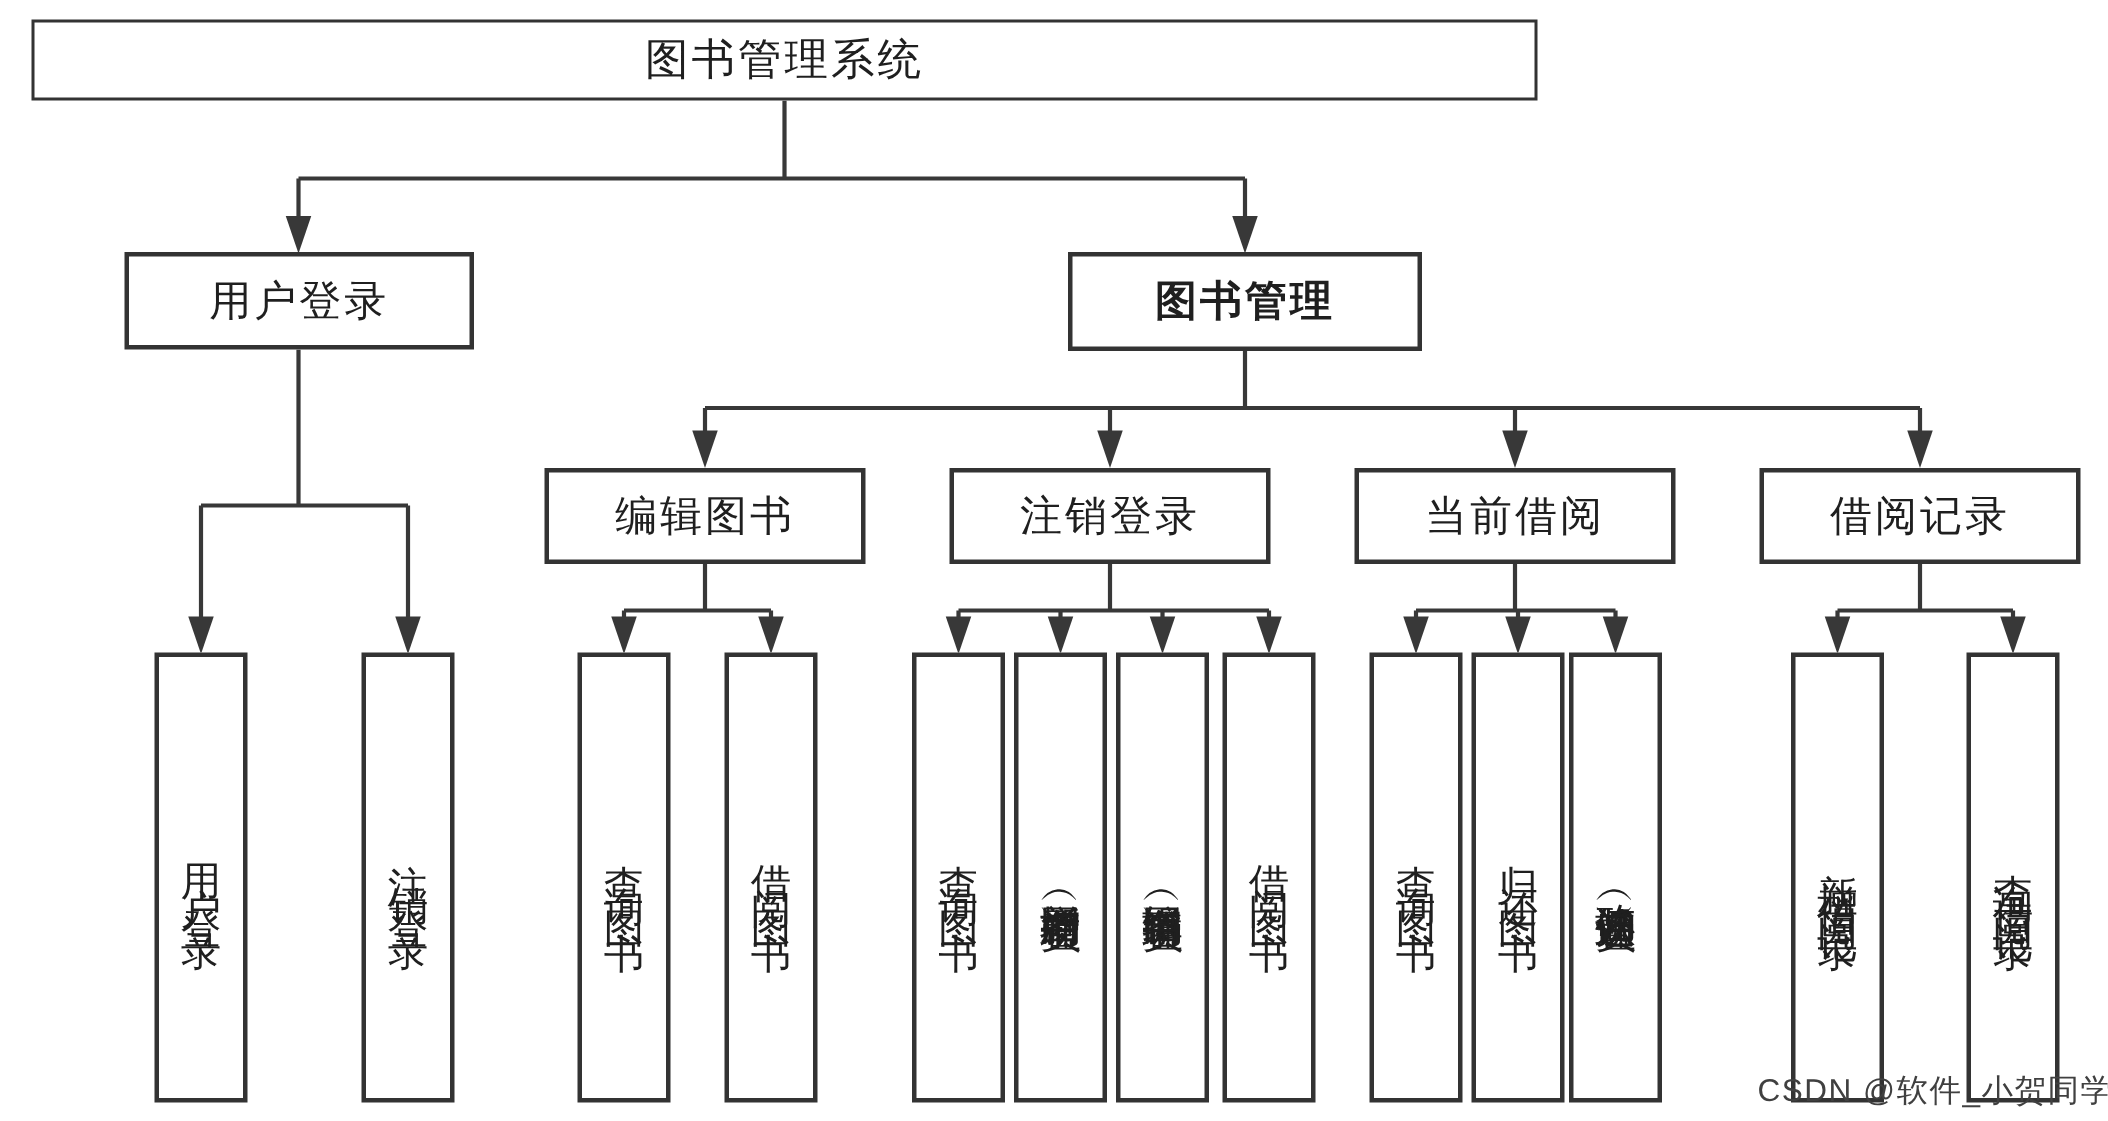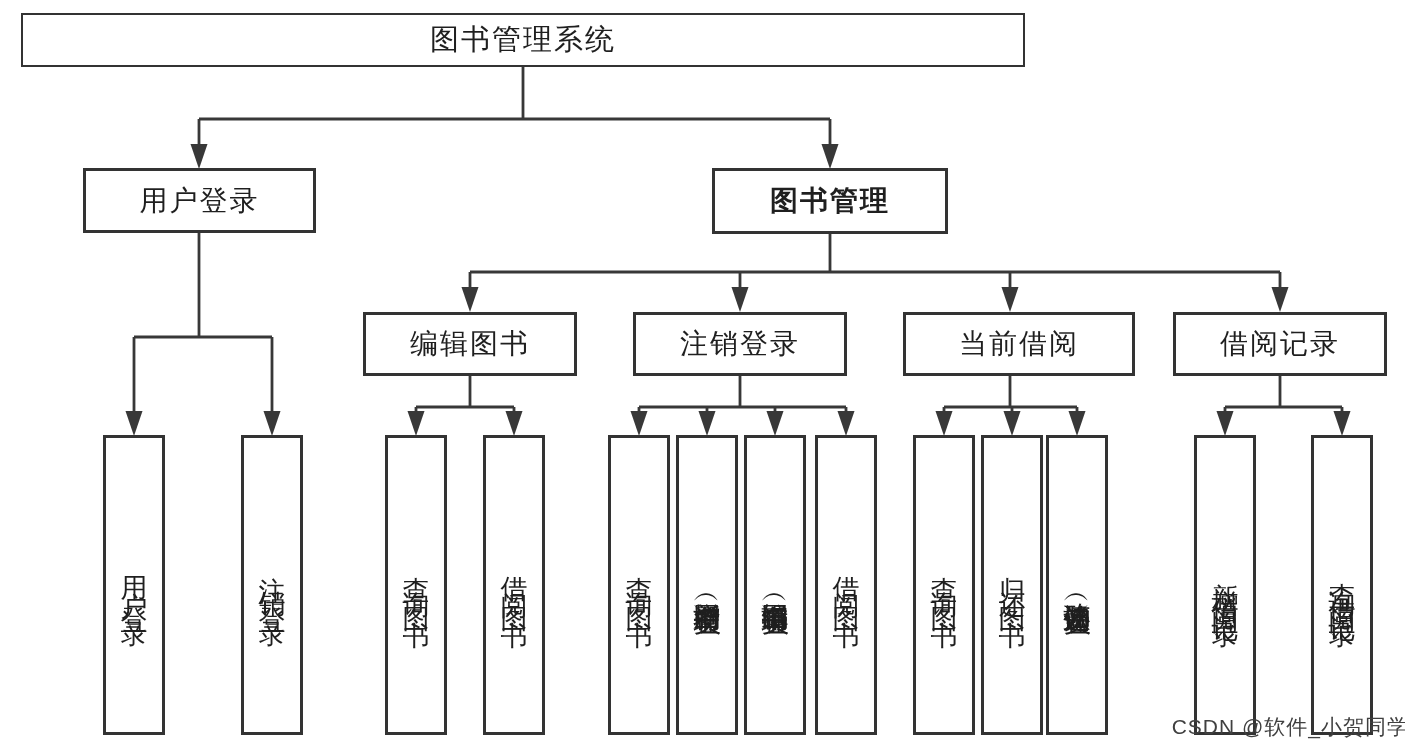--- a/index.html
+++ b/index.html
@@ -143,21 +143,21 @@
     </g>
   </svg>
 
   <div class="node root" style="left:21px; top:13px; width:1004px; height:54px;">图书管理系统</div>
 
   <div class="node lvl2" style="left:83px; top:168px; width:233px; height:65px;">用户登录</div>
   <div class="node lvl2" style="left:712px; top:168px; width:236px; height:66px;font-weight:bold;">图书管理</div>
 
   <div class="node lvl3" style="left:363px; top:312px; width:214px; height:64px;">编辑图书</div>
   <div class="node lvl3" style="left:633px; top:312px; width:214px; height:64px;">注销登录</div>
-  <div class="node lvl3" style="left:903px; top:312px; width:232px; height:64px;font-family:Liberation Mono, monospace;">当前借阅</div>
+  <div class="node lvl3" style="left:903px; top:312px; width:214px; height:64px;font-family:Liberation Mono, monospace;">当前借阅</div>
   <div class="node lvl3" style="left:1173px; top:312px; width:214px; height:64px;">借阅记录</div>
 
   <div class="leaf ls-wide" style="left:103px;">用户登录</div>
   <div class="leaf ls-wide" style="left:241px;">注销登录</div>
 
   <div class="leaf ls-wide" style="left:385px;">查询图书</div>
   <div class="leaf ls-wide" style="left:483px;">借阅图书</div>
 
   <div class="leaf ls-wide" style="left:608px;">查询图书</div>
   <div class="leaf ls-tight" style="left:676px;">新增图书（管理员）</div>

